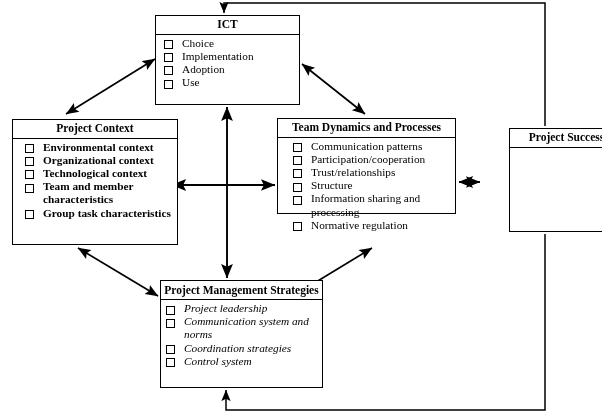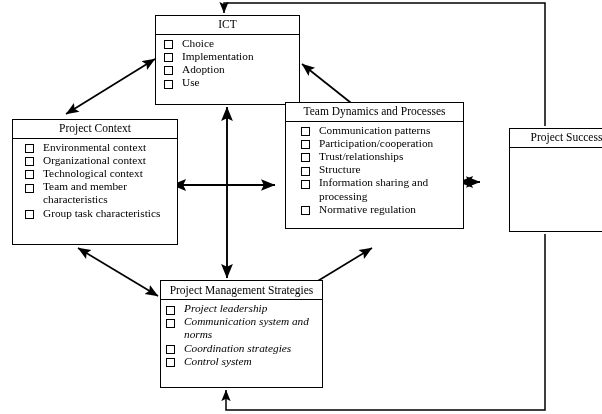--- a/index.html
+++ b/index.html
@@ -25,21 +25,21 @@
   }
   .node {
     position: absolute;
     box-sizing: border-box;
     border: 1.6px solid #000000;
     background: #ffffff;
     z-index: 5;
   }
   .node-title {
     text-align: center;
-    font-weight: normal;
+    font-weight: bold;
     font-size: 11.5px;
     line-height: 13.5px;
     padding: 2px 2px 2px 2px;
     border-bottom: 1.4px solid #000000;
     color: #000000;
   }
   .node-body {
     padding: 2px 3px 3px 3px;
   }
   .item {
@@ -60,23 +60,23 @@
   }
   .item-label {
     flex: 1 1 auto;
   }
 
   
   #node-ict        { left: 155px; top: 15px;  width: 145px; height: 90px; }
   #node-ict .node-body { padding-left: 8px; }
 
   #node-context    { left: 4px;   top: 119px; width: 166px; height: 126px; margin-left: 8px; }
-  #node-context .node-body { padding-left: 12px; }
-
-  #node-team       { left: 277px; top: 102px; width: 179px; height: 127px; margin-left: 8px; }
+  #node-context .node-body { padding-left: 12px; font-weight: bold; }
+
+  #node-team       { left: 277px; top: 118px; width: 179px; height: 96px; }
   #node-team .node-body { padding-left: 15px; }
 
   #node-success    { left: 509px; top: 128px; width: 115px; height: 104px; }
   #node-success .node-body { padding-left: 5px; }
 
   #node-pms        { left: 160px; top: 280px; width: 163px; height: 108px; }
   #node-pms .node-body { padding-left: 5px; font-style: italic; }
   #node-pms .node-title { line-height: 14px; }
 </style>
 </head>

